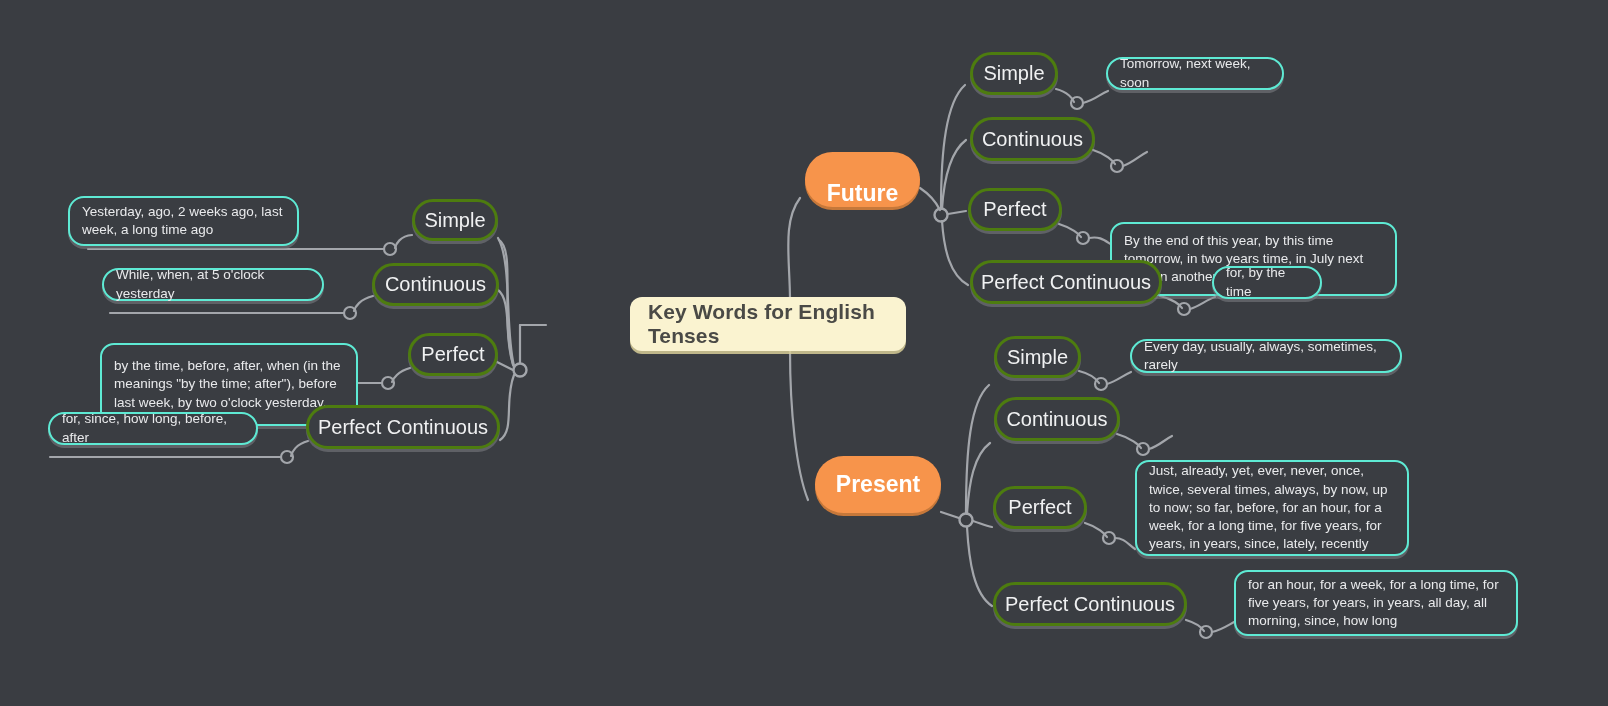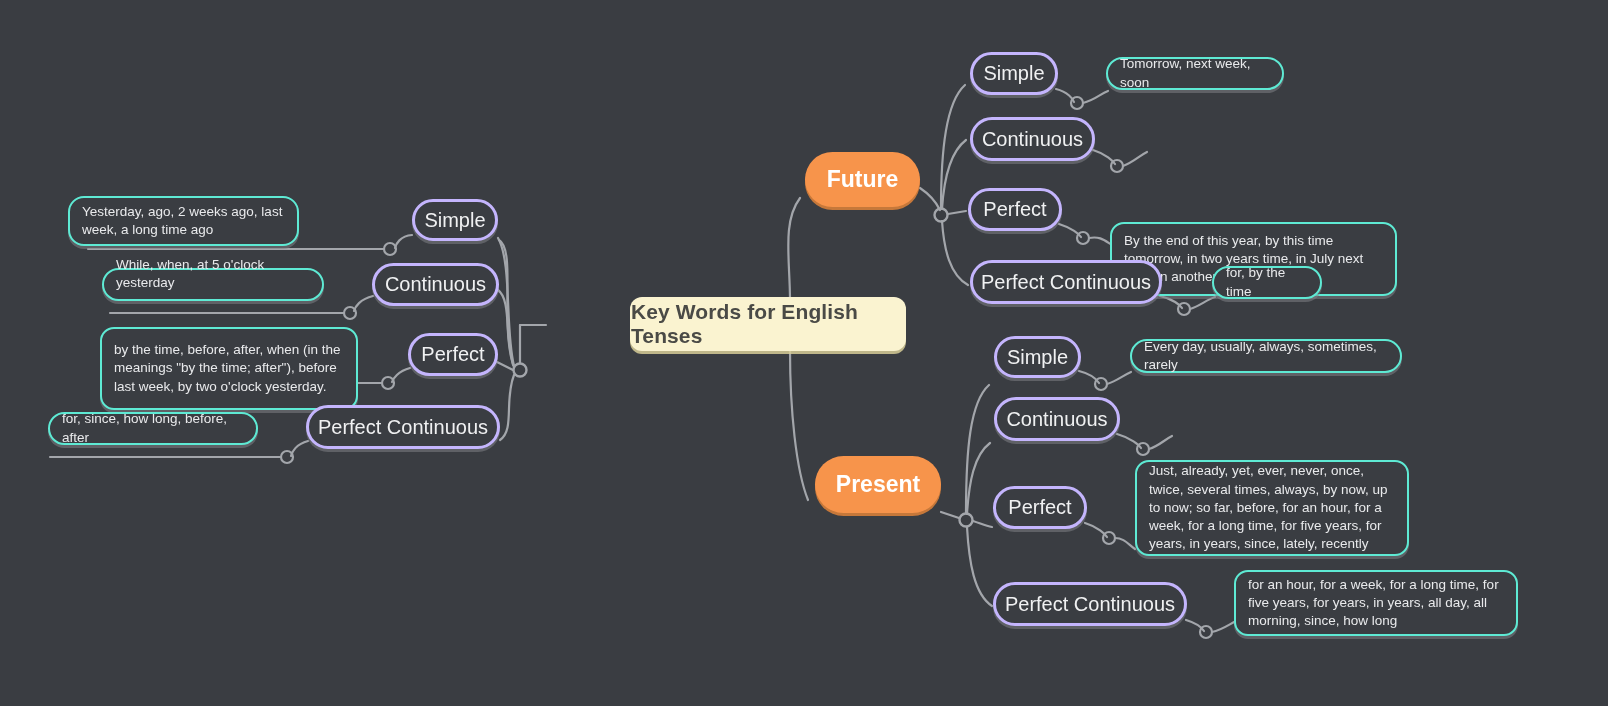--- a/index.html
+++ b/index.html
@@ -39,41 +39,41 @@
   }
 
   
   .central {
     background: #faf3d0;
     color: #4a4a46;
     border-radius: 12px;
     font-size: 21px;
     font-weight: bold;
     letter-spacing: .1px;
-    padding: 0 1px;
+    padding: 0 18px;
     box-shadow: 0 3px 0 0 rgba(215,205,150,.85);
     z-index: 6;
   }
 
   
   .main {
     background: #f7944b;
     color: #ffffff;
     border-radius: 40px;
     font-size: 23px;
     font-weight: bold;
     box-shadow: 0 3px 0 0 rgba(214,126,58,.9);
     z-index: 5;
   }
 
   
   .sub {
     background: #3a3d42;
     color: #f0f1f2;
-    border: 3px solid #c4b5fd;
+    border: 3px solid #4d7c0f;
     border-radius: 30px;
     font-size: 20px;
     font-weight: 400;
     box-shadow: 0 3px 0 0 rgba(125,128,133,.55);
     z-index: 4;
   }
 
   
   .leaf {
     background: #3a3d42;
@@ -189,21 +189,21 @@
       <path d="M 1186,620 C 1196,623 1202,628 1204,631"></path>
       <path d="M 1212,632 C 1222,630 1228,625 1236,621"></path>
     </g>
   </svg>
 
   <div class="node central" style="left:630px; top:297px; width:276px; height:54px;">
     <span>Key Words for English Tenses</span>
   </div>
 
 
-  <div class="node main" style="left:805px; top:152px; width:115px; height:55px;">
+  <div class="node main" style="left:805px; top:152px; width:115px; height:55px;align-items:flex-end;">
     <span>Future</span>
   </div>
 
   <div class="node main" style="left:815px; top:456px; width:126px; height:57px;">
     <span>Present</span>
   </div>
 
   <div class="node sub" style="left:412px; top:199px; width:86px; height:42px;">
     <span>Simple</span>
   </div>
@@ -213,24 +213,24 @@
   <div class="node sub" style="left:408px; top:333px; width:90px; height:43px;">
     <span>Perfect</span>
   </div>
   <div class="node sub" style="left:306px; top:405px; width:194px; height:44px;">
     <span>Perfect Continuous</span>
   </div>
 
   <div class="node leaf" style="left:68px; top:196px; width:231px; height:50px;border-radius:16px;">
     <span class="txt">Yesterday, ago, 2 weeks ago, last week, a long time ago</span>
   </div>
-  <div class="node leaf single" style="left:102px; top:268px; width:222px; height:33px;align-items:flex-end;">
+  <div class="node leaf single" style="left:102px; top:268px; width:222px; height:33px;">
     <span class="txt">While, when, at 5 o'clock yesterday</span>
   </div>
-  <div class="node leaf" style="left:100px; top:327px; width:258px; height:83px;">
+  <div class="node leaf" style="left:100px; top:343px; width:258px; height:83px;">
     <span class="txt">by the time, before,  after,  when (in the meanings "by the time; after"), before last week,  by two o'clock yesterday.</span>
   </div>
   <div class="node leaf single" style="left:48px; top:412px; width:210px; height:33px;">
     <span class="txt">for, since, how long, before, after</span>
   </div>
 
   <div class="node sub" style="left:970px; top:52px; width:88px; height:43px;">
     <span>Simple</span>
   </div>
   <div class="node sub" style="left:970px; top:117px; width:125px; height:44px;">

